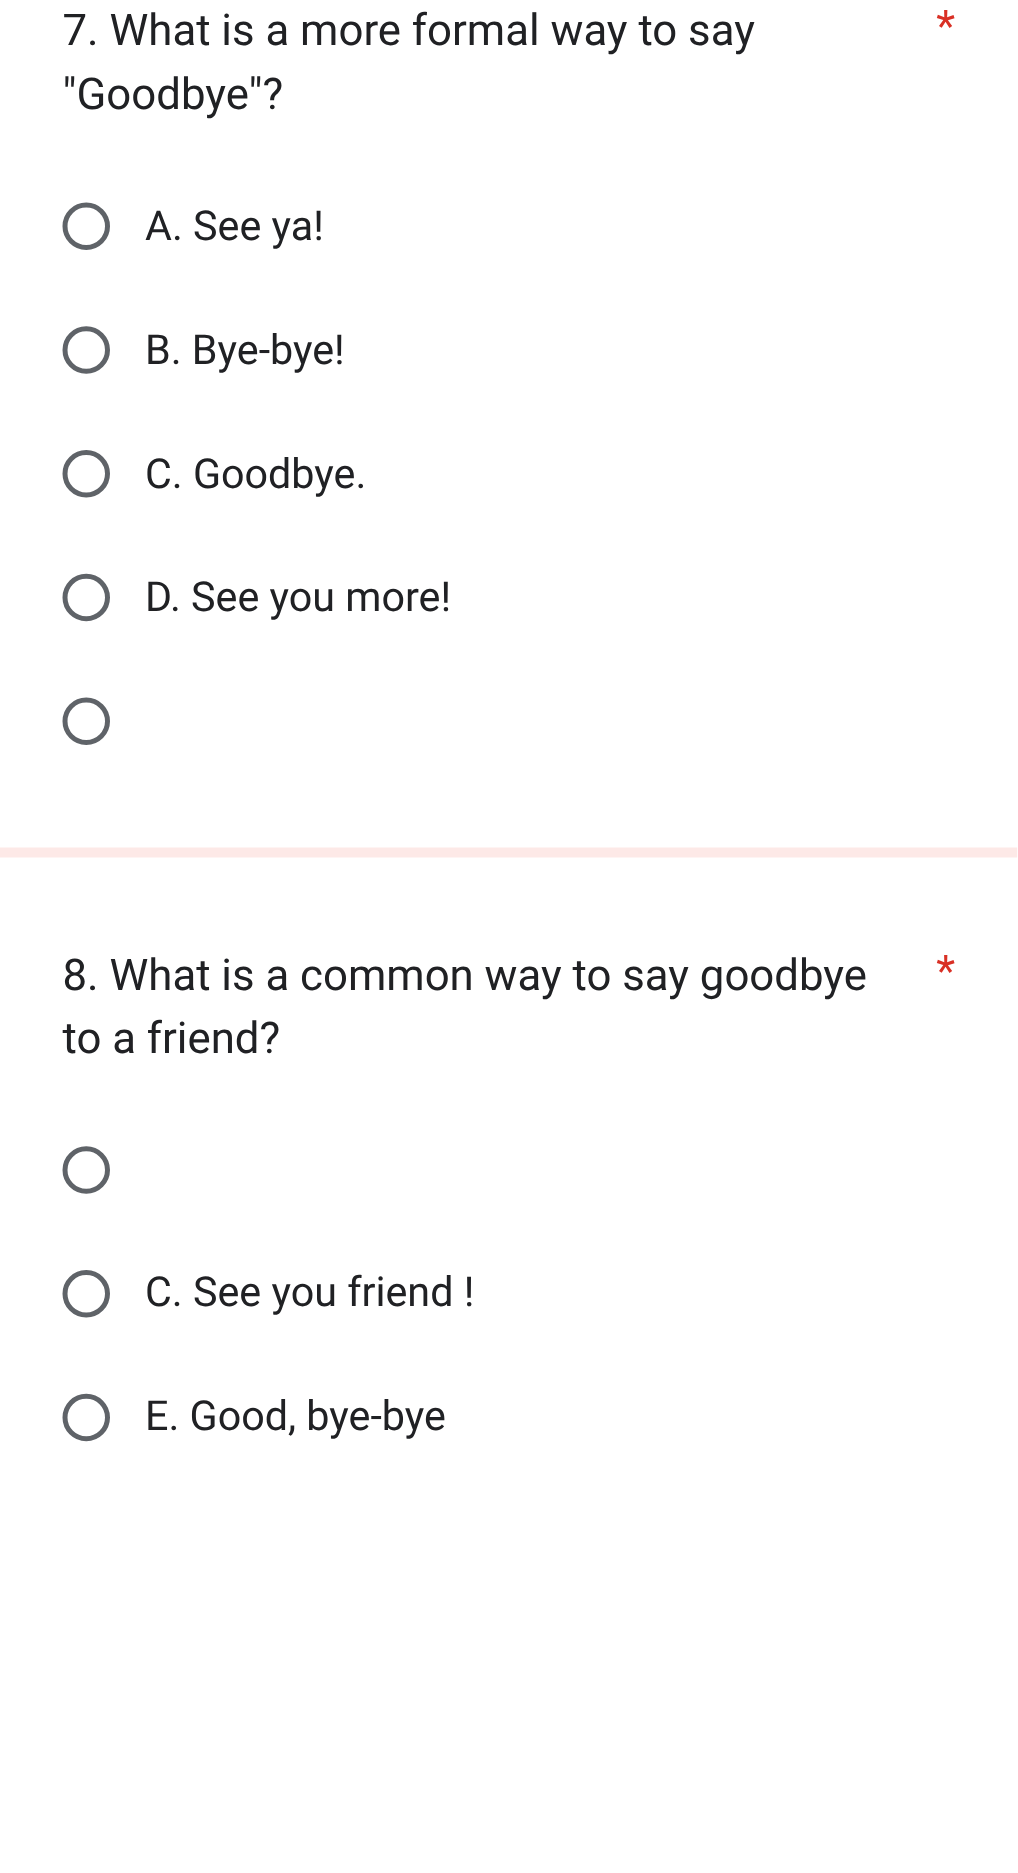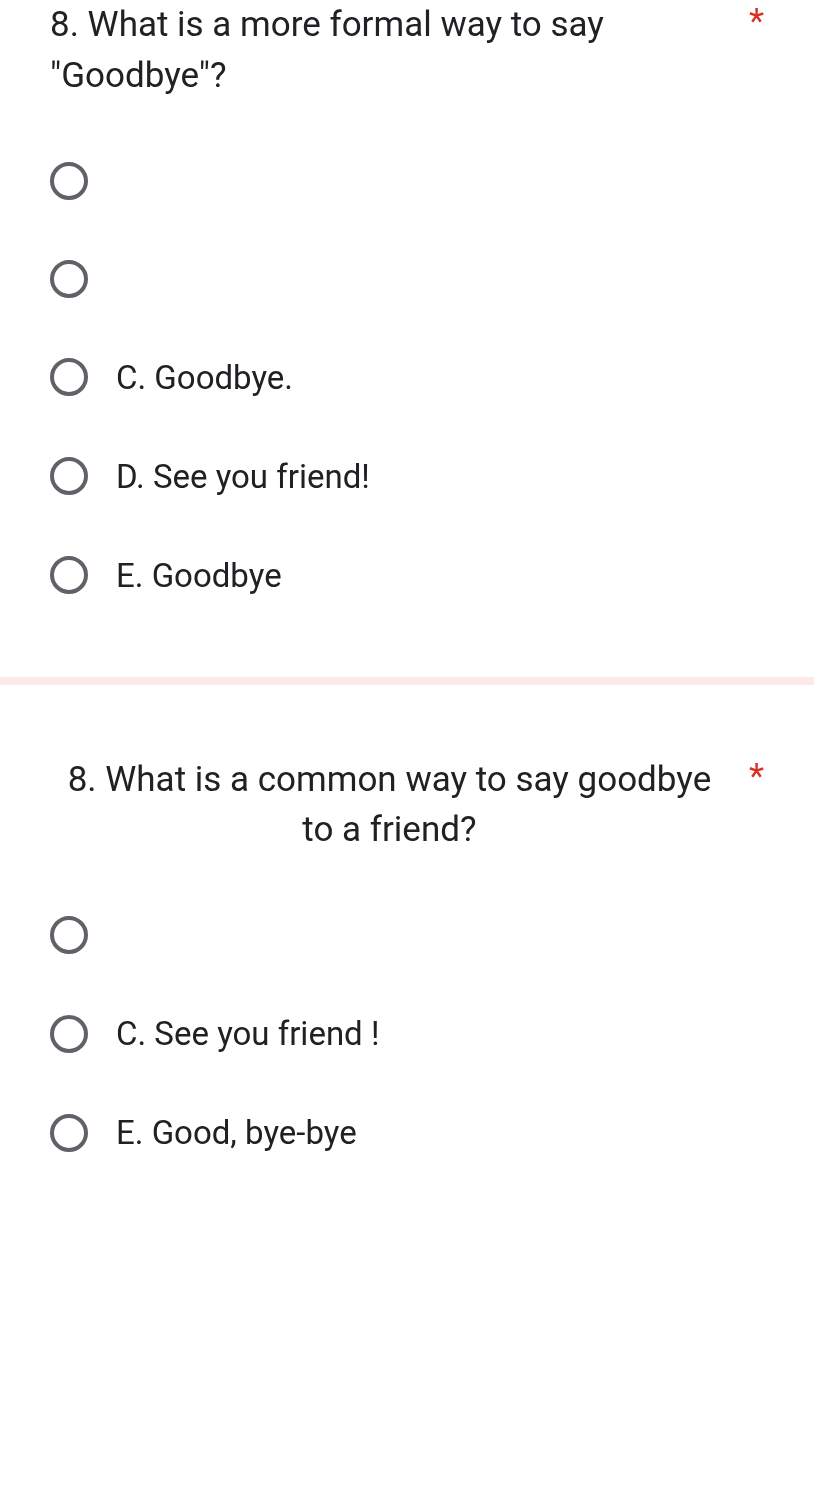--- a/index.html
+++ b/index.html
@@ -12,21 +12,20 @@
     width: 814px;
   }
   .card {
     background: #fff;
     padding: 0 50px 50px 50px;
   }
   .card.second {
     border-top: 8px solid #fde9e7;
     margin-top: 32px;
     padding-top: 70px;
-    text-align: center;
   }
   .q-header {
     display: flex;
     align-items: flex-start;
     justify-content: space-between;
     gap: 20px;
   }
   .q-text {
     font-size: 35px;
     line-height: 1.45;
@@ -61,41 +60,42 @@
   .opt-label {
     font-size: 33px;
     color: #202124;
   }
 </style>
 </head>
 <body>
 
 <div class="card">
   <div class="q-header">
-    <div class="q-text">8. What is a more formal way to say "Goodbye"?</div>
+    <div class="q-text">7. What is a more formal way to say "Goodbye"?</div>
     <div class="asterisk">*</div>
   </div>
   <div class="options">
     <div class="option">
       <div class="radio"></div>
+      <div class="opt-label">A. See ya!</div>
     </div>
     <div class="option">
       <div class="radio"></div>
+      <div class="opt-label">B. Bye-bye!</div>
     </div>
     <div class="option">
       <div class="radio"></div>
       <div class="opt-label">C. Goodbye.</div>
     </div>
     <div class="option">
       <div class="radio"></div>
-      <div class="opt-label">D. See you friend!</div>
+      <div class="opt-label">D. See you more!</div>
     </div>
     <div class="option">
       <div class="radio"></div>
-      <div class="opt-label">E. Goodbye</div>
     </div>
   </div>
 </div>
 
 <div class="card second">
   <div class="q-header">
     <div class="q-text">8. What is a common way to say goodbye to a friend?</div>
     <div class="asterisk">*</div>
   </div>
   <div class="options">

